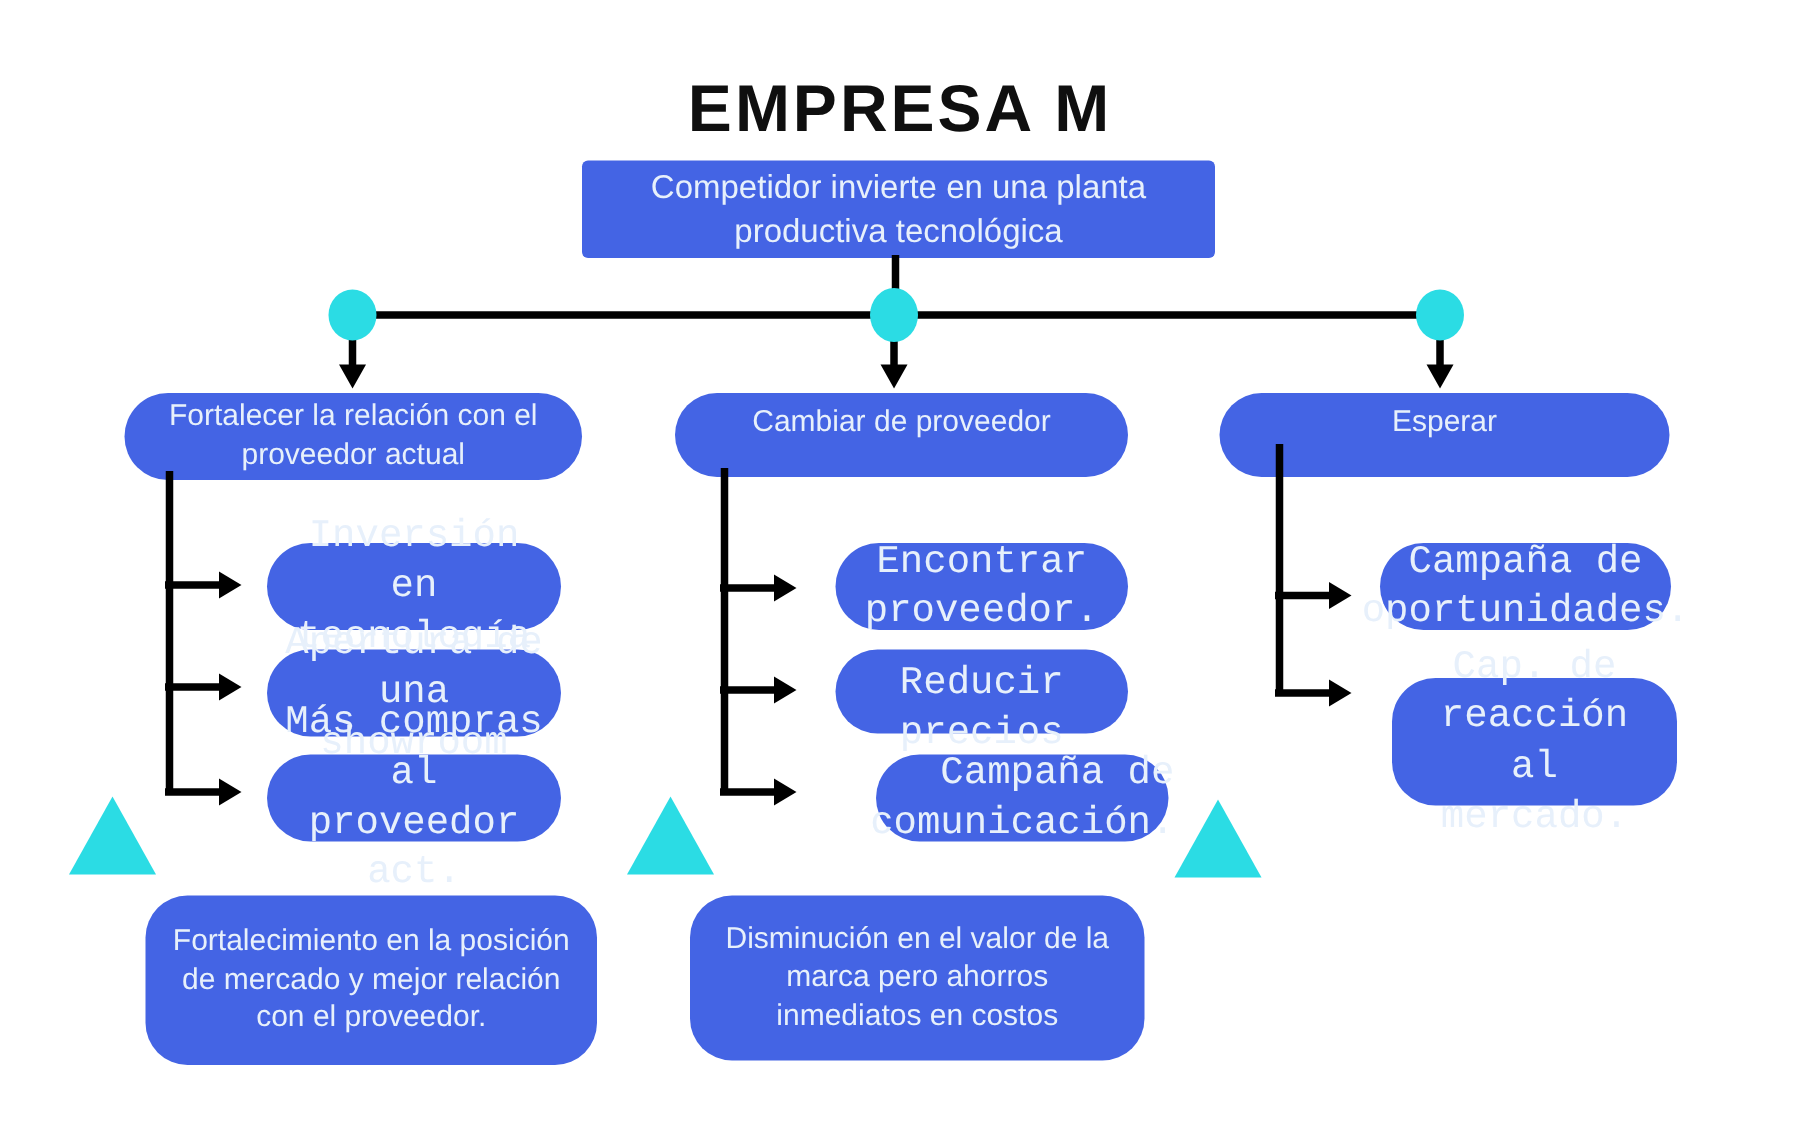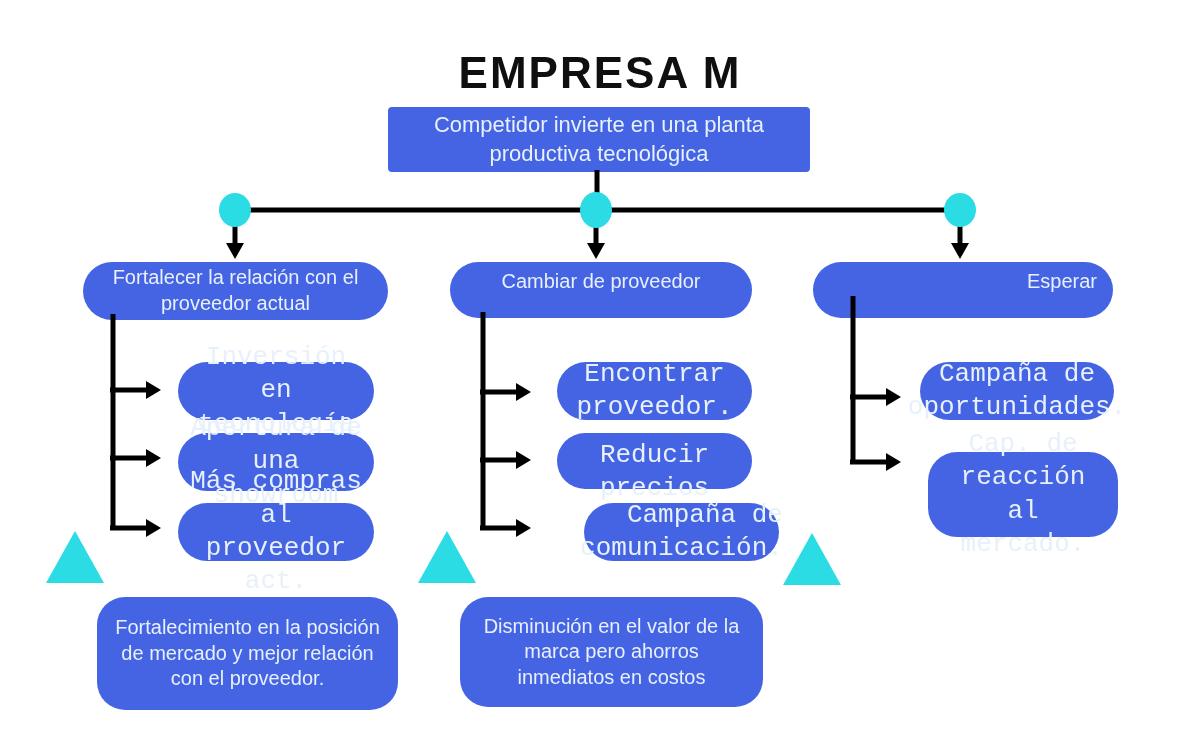--- a/index.html
+++ b/index.html
@@ -17,21 +17,21 @@
     line-height:1.28;box-sizing:border-box;
   }
   .root-box{
     left:388px;top:107px;width:422px;height:65px;border-radius:4px;
     font-size:22px;padding:16px 18px;
   }
   .pill{border-radius:29px;font-size:20px;padding:0 16px;}
   .pill.top-align{align-items:flex-start;padding-top:7px;}
   .p1{left:83px;top:262px;width:305px;height:58px;}
   .p2{left:450px;top:262px;width:302px;height:56px;}
-  .p3{left:813px;top:262px;width:300px;height:56px;justify-content:flex-end;}
+  .p3{left:813px;top:262px;width:300px;height:56px;}
   .sub{border-radius:29px;font-size:26px;padding:0 10px;font-family:Liberation Mono, monospace;}
   .c1a{left:178px;top:362px;width:196px;height:58px;}
   .c1b{left:178px;top:433px;width:196px;height:58px;}
   .c1c{left:178px;top:503px;width:196px;height:58px;}
   .c2a{left:557px;top:362px;width:195px;height:58px;}
   .c2b{left:557px;top:433px;width:195px;height:56px;align-items:flex-start;padding-top:6px;}
   .c2c{left:584px;top:503px;width:195px;height:58px;text-align:right;}
   .c3a{left:920px;top:362px;width:194px;height:58px;}
   .c3b{left:928px;top:452px;width:190px;height:85px;}
   .outcome{border-radius:28px;font-size:20px;padding:0 16px;}

